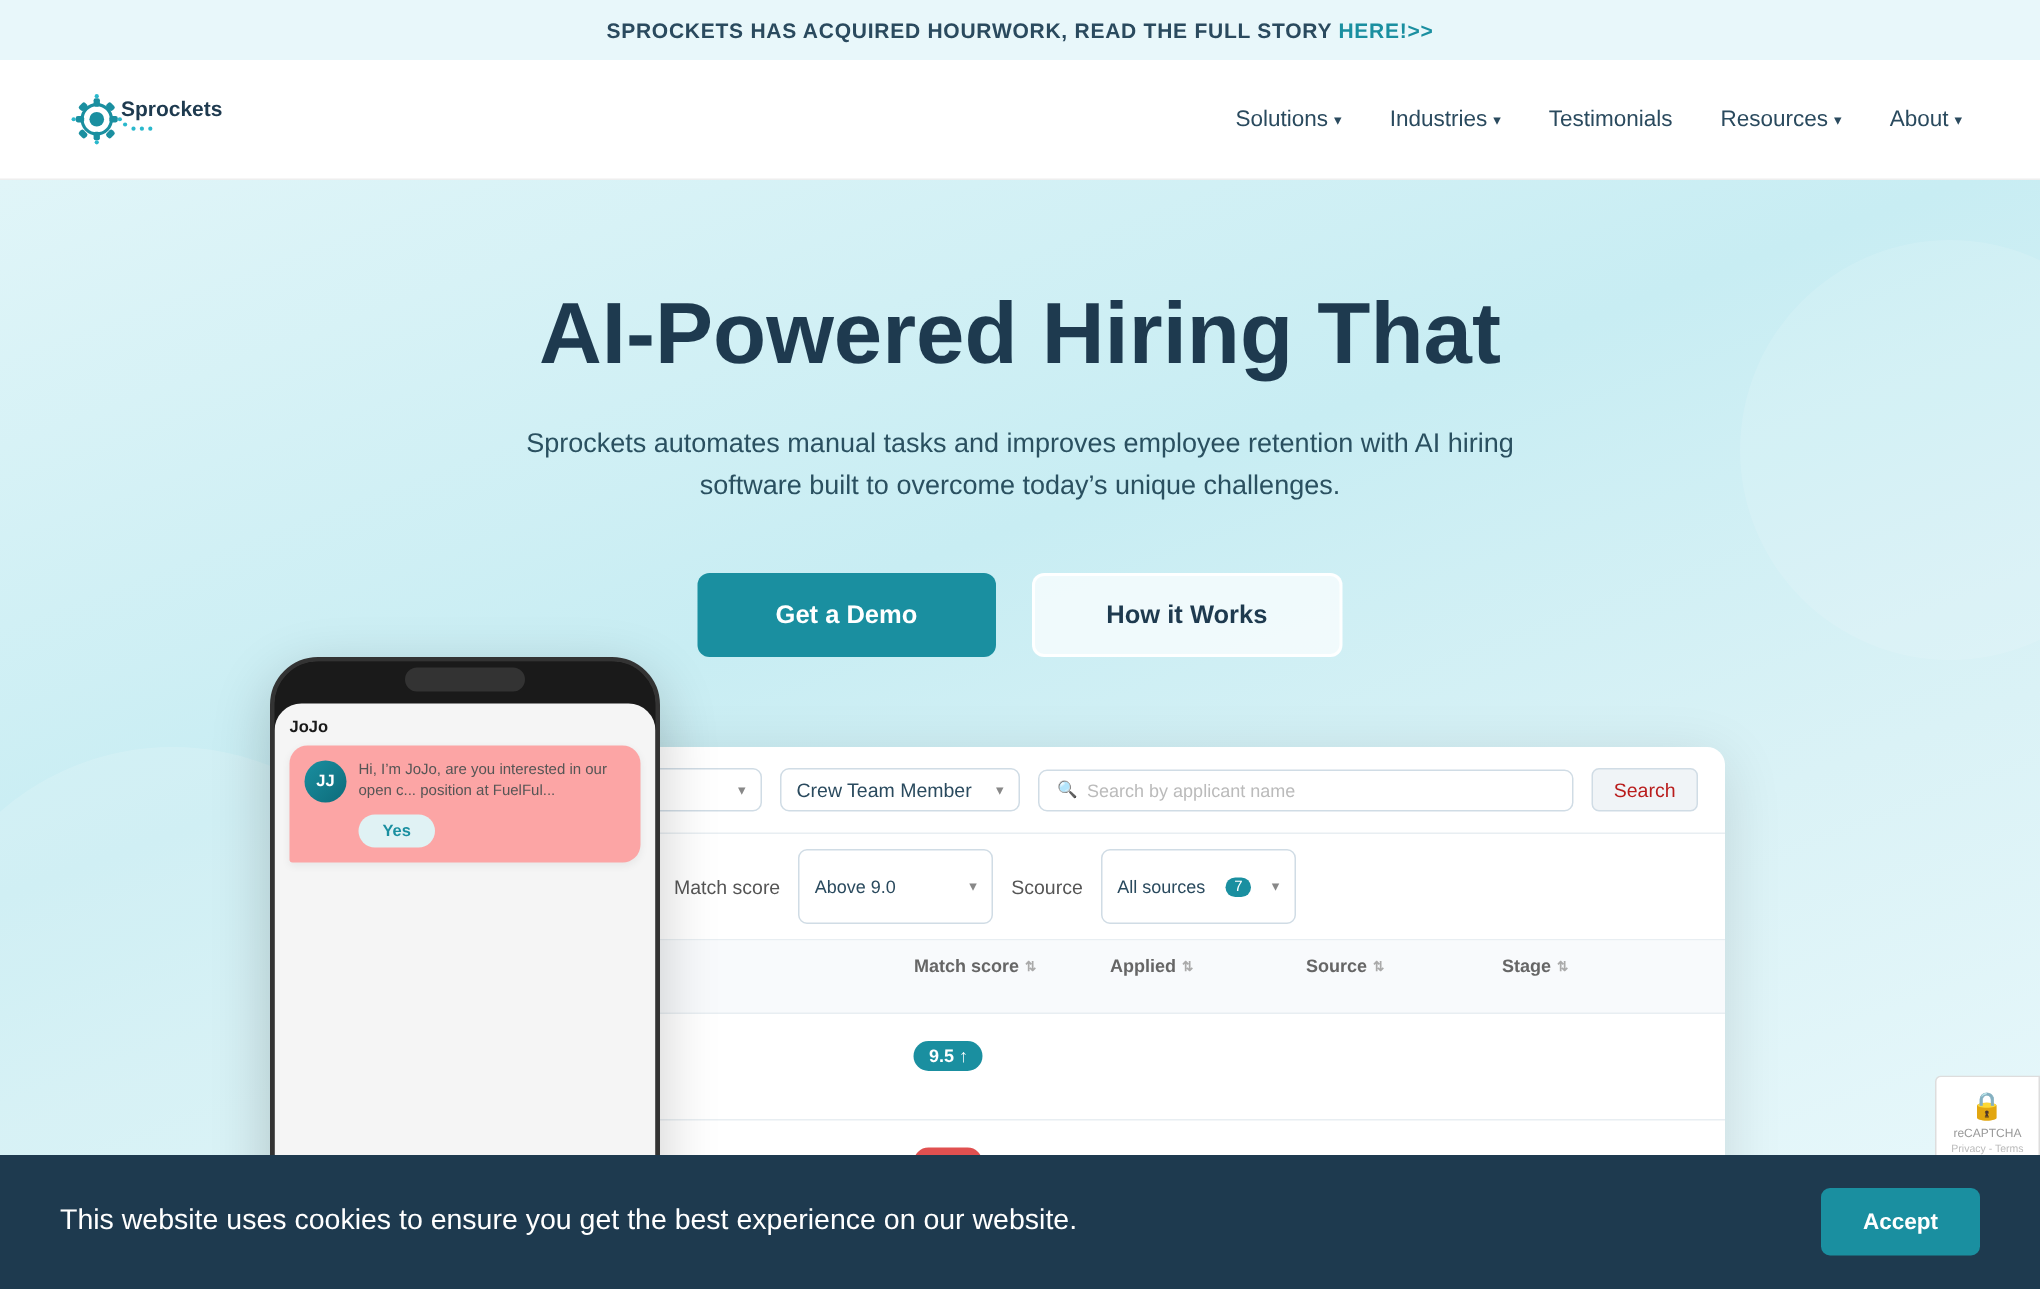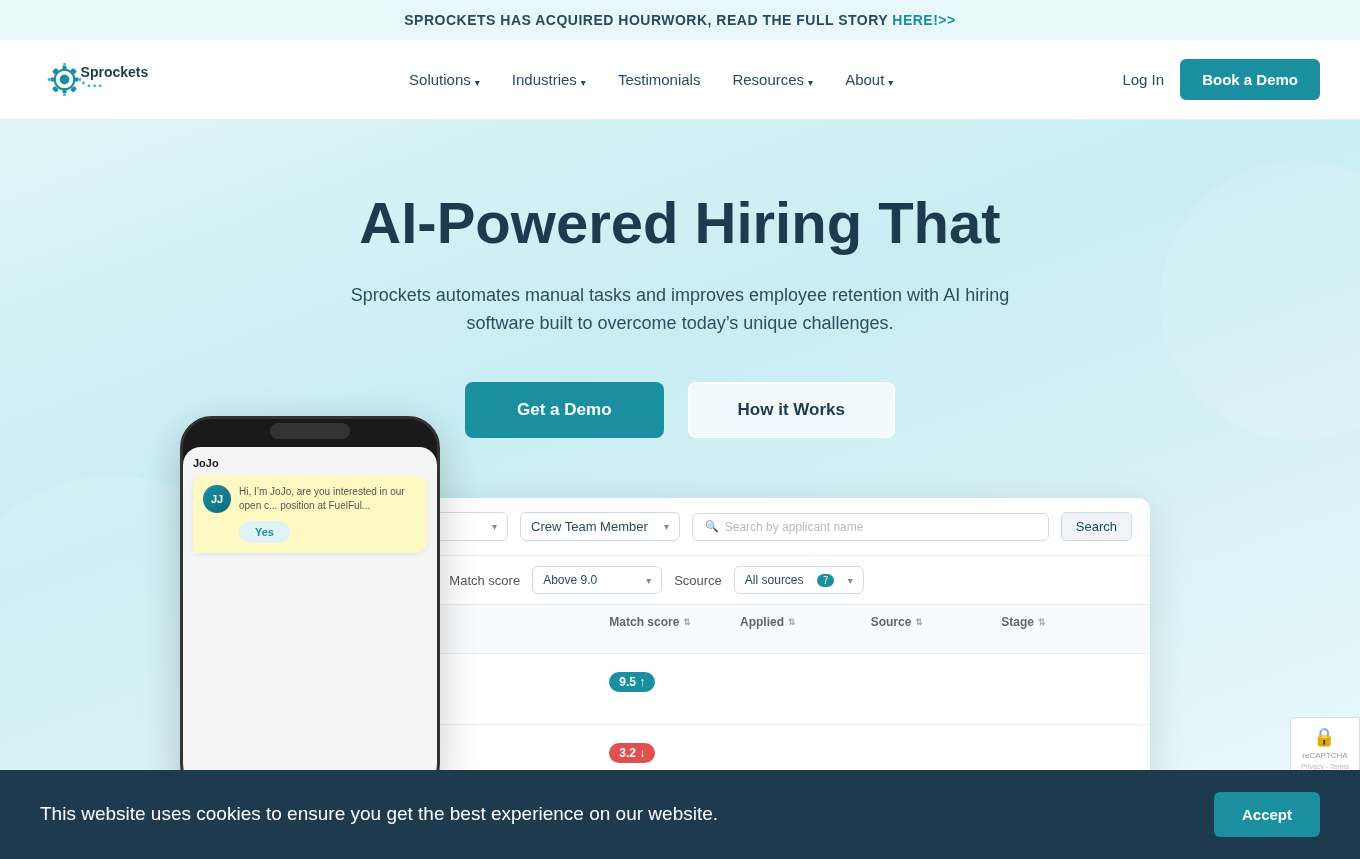--- a/index.html
+++ b/index.html
@@ -48,21 +48,21 @@
       gap: 8px;
       list-style: none;
     }
     .nav-links li a {
       text-decoration: none;
       color: #2a4a5e;
       font-size: 15px;
       font-weight: 500;
       padding: 8px 12px;
       display: flex;
-      align-items: flex-end;
+      align-items: center;
       gap: 4px;
     }
     .nav-links li a .chevron {
       font-size: 10px;
       color: #2a4a5e;
     }
     .nav-right {
       display: flex;
       align-items: center;
       gap: 16px;
@@ -211,37 +211,37 @@
       gap: 6px;
       flex: 1;
     }
     .dash-search-icon { font-size: 11px; color: #bbb; }
     .dash-search-btn {
       background: #f0f4f7;
       border: 1px solid #d0dce5;
       border-radius: 5px;
       padding: 6px 14px;
       font-size: 13px;
-      color: #0c4a6e;
+      color: #b91c1c;
       cursor: pointer;
     }
     .dashboard-filters {
       display: flex;
       align-items: center;
       gap: 12px;
       padding: 10px 18px;
       border-bottom: 1px solid #e8eef2;
       font-size: 13px;
       color: #666;
     }
     .filter-label { color: #555; font-weight: 500; }
     .filter-select {
       border: 1px solid #d0dce5;
       border-radius: 6px;
-      padding: 6px 10px;
+      padding: 17px 10px;
       font-size: 12px;
       color: #2a4a5e;
       display: flex;
       align-items: center;
       gap: 6px;
       min-width: 130px;
       justify-content: space-between;
     }
     .dashboard-table-header {
       display: grid;
@@ -291,21 +291,21 @@
       height: calc(100% - 28px);
       border-radius: 18px;
     }
     .phone-chat-header {
       font-size: 11px;
       font-weight: 700;
       color: #1a1a1a;
       margin-bottom: 6px;
     }
     .chat-bubble-ai {
-      background: #fef9c3;
+      background: #fca5a5;
       border-radius: 12px 12px 12px 2px;
       padding: 10px;
       font-size: 11px;
       color: #333;
       line-height: 1.4;
       margin-bottom: 10px;
       box-shadow: 0 2px 6px rgba(0,0,0,0.06);
       display: flex;
       gap: 8px;
       align-items: flex-start;
@@ -472,24 +472,20 @@
       </a>
     </li>
     <li>
       <a href="#">
         <span>About</span>
         <span class="chevron">▾</span>
       </a>
     </li>
   </ul>
 
-  <div class="nav-right">
-    <a href="#" class="nav-login">Log In</a>
-    <a href="#" class="btn-book-demo">Book a Demo</a>
-  </div>
 </nav>
 
 <section class="hero">
   <h1 class="hero-title">
     <span>AI-Powered Hiring That</span><br>
   </h1>
   <p class="hero-subtitle">Sprockets automates manual tasks and improves employee retention with AI hiring software built to overcome today’s unique challenges.</p>
 
   <div class="hero-buttons">
     <button class="btn-get-demo">Get a Demo</button>

